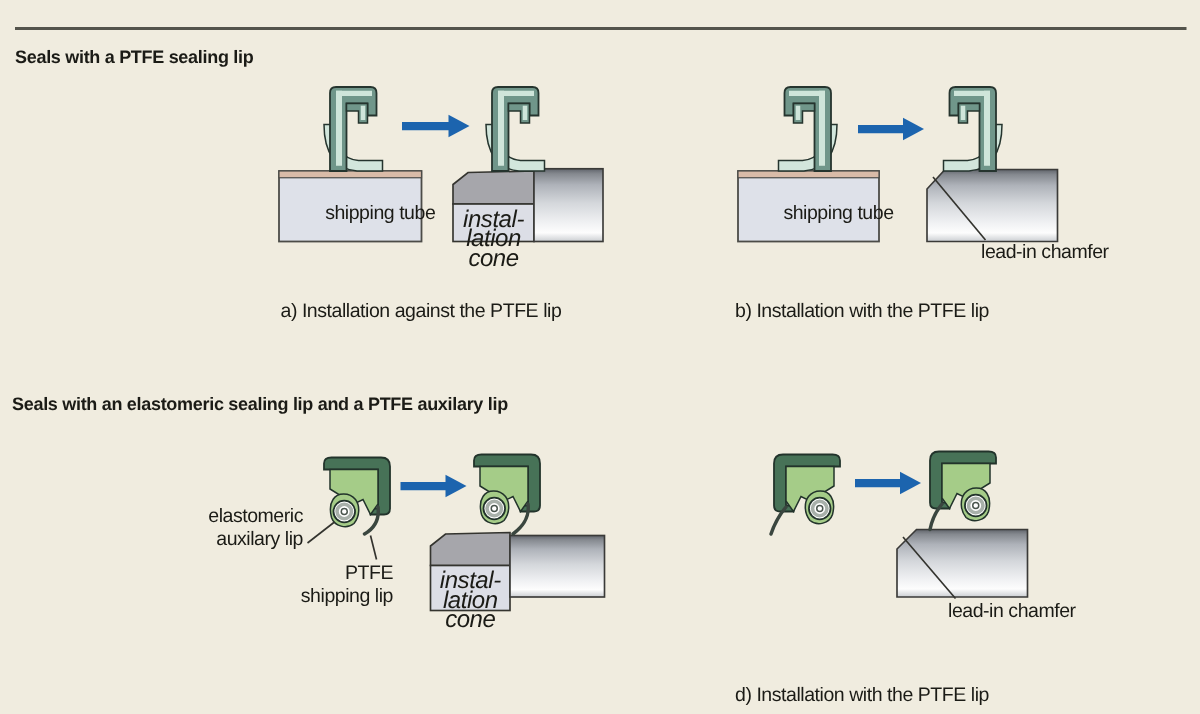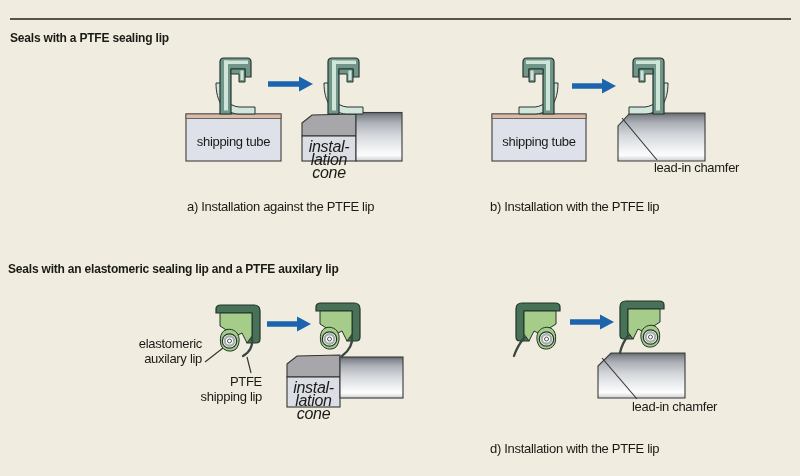--- a/index.html
+++ b/index.html
@@ -8,21 +8,21 @@
     width:800px;height:476px;
     background:#f0ecdf;
     overflow:hidden;
     font-family:"Liberation Sans", sans-serif;
     color:#1b1b16;
   }
   .abs{position:absolute;}
   .rule{position:absolute;left:10px;top:18px;width:781px;height:2px;background:#54544c;}
   .h{position:absolute;font-size:12px;line-height:16px;font-weight:bold;letter-spacing:-0.2px;white-space:nowrap;}
   .t{position:absolute;font-size:13px;line-height:15px;letter-spacing:-0.3px;white-space:nowrap;}
-  .lbl-center{text-align:center;white-space:normal;}
+  .lbl-center{text-align:center;white-space:normal;padding-left:20px;}
   .lbl-right{text-align:right;white-space:normal;}
   .cone-lbl{position:absolute;font-size:16px;line-height:13px;letter-spacing:-0.3px;text-align:center;font-style:italic;}
   .cone-lbl span{display:block;}
   .lines span{display:block;font-size:13px;line-height:15px;letter-spacing:-0.3px;}
   svg{position:absolute;left:0;top:0;}
 </style>
 </head>
 <body>
 
 <div class="canvas">
@@ -139,15 +139,15 @@
     <span>PTFE</span>
     <span>shipping lip</span>
   </div>
   <div class="cone-lbl" style="left:287px;top:381px;width:53px;">
     <span>instal-</span>
     <span>lation</span>
     <span>cone</span>
   </div>
   <div class="t" style="left:632px;top:399px;">lead-in chamfer</div>
 
-  <div class="t" style="left:490px;top:441px;">d) Installation with the PTFE lip</div>
+  <div class="t" style="left:490px;top:455px;">d) Installation with the PTFE lip</div>
 
 </div>
 
 </body></html>

